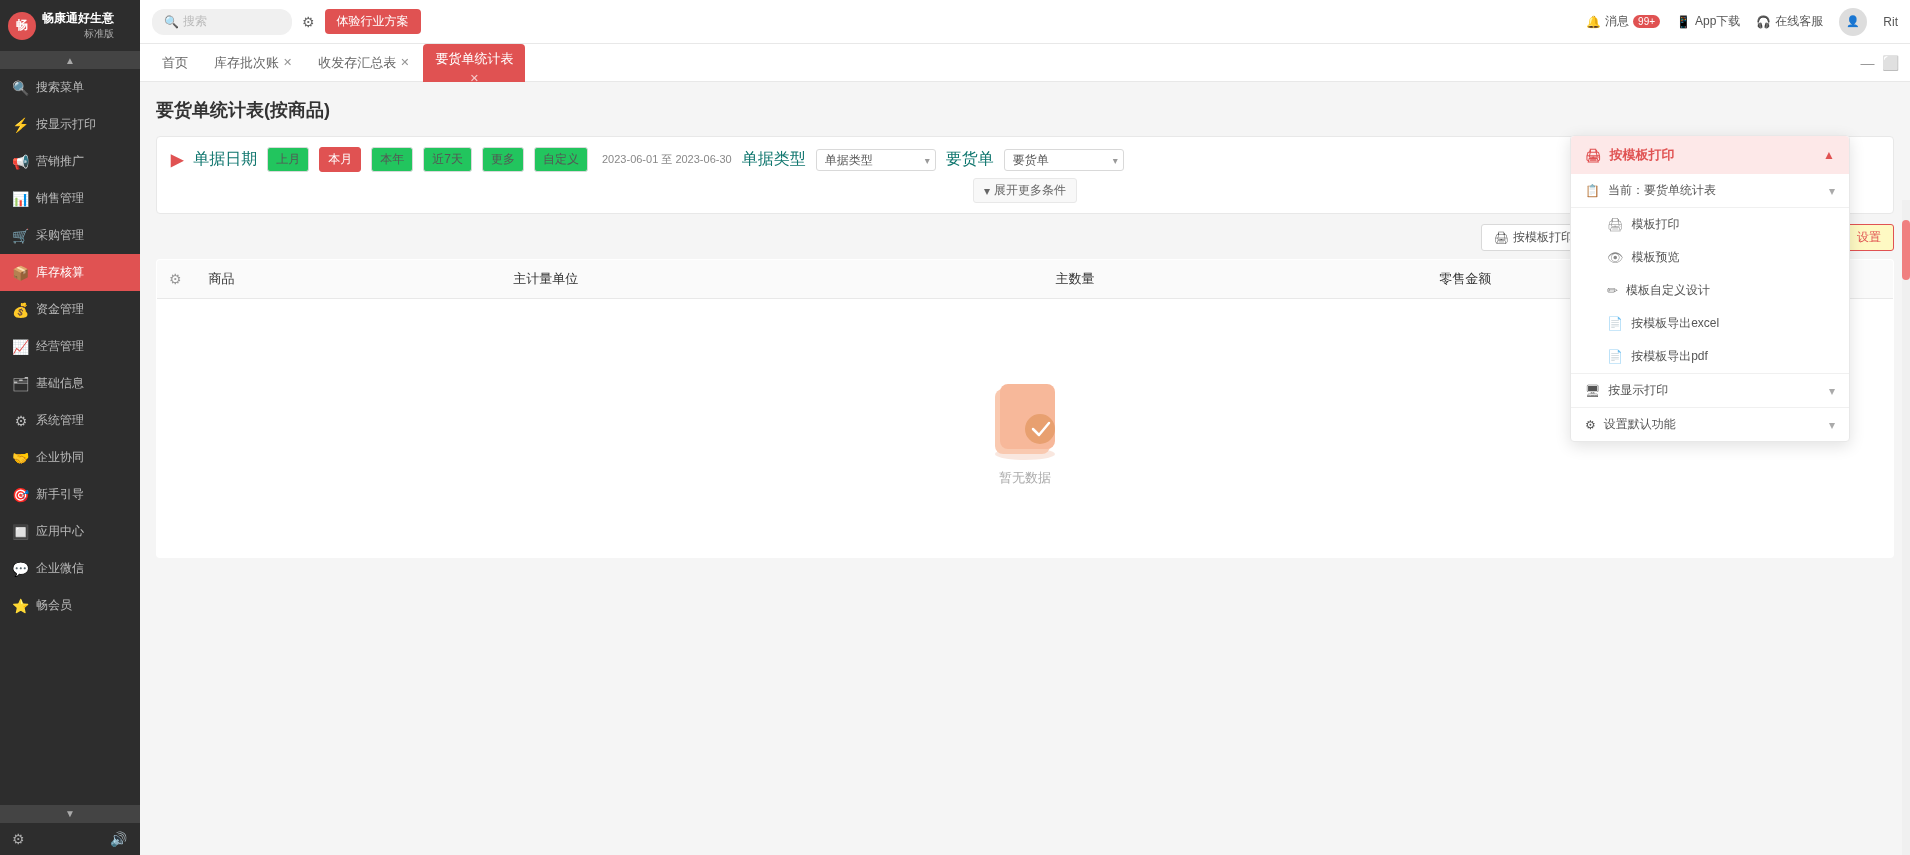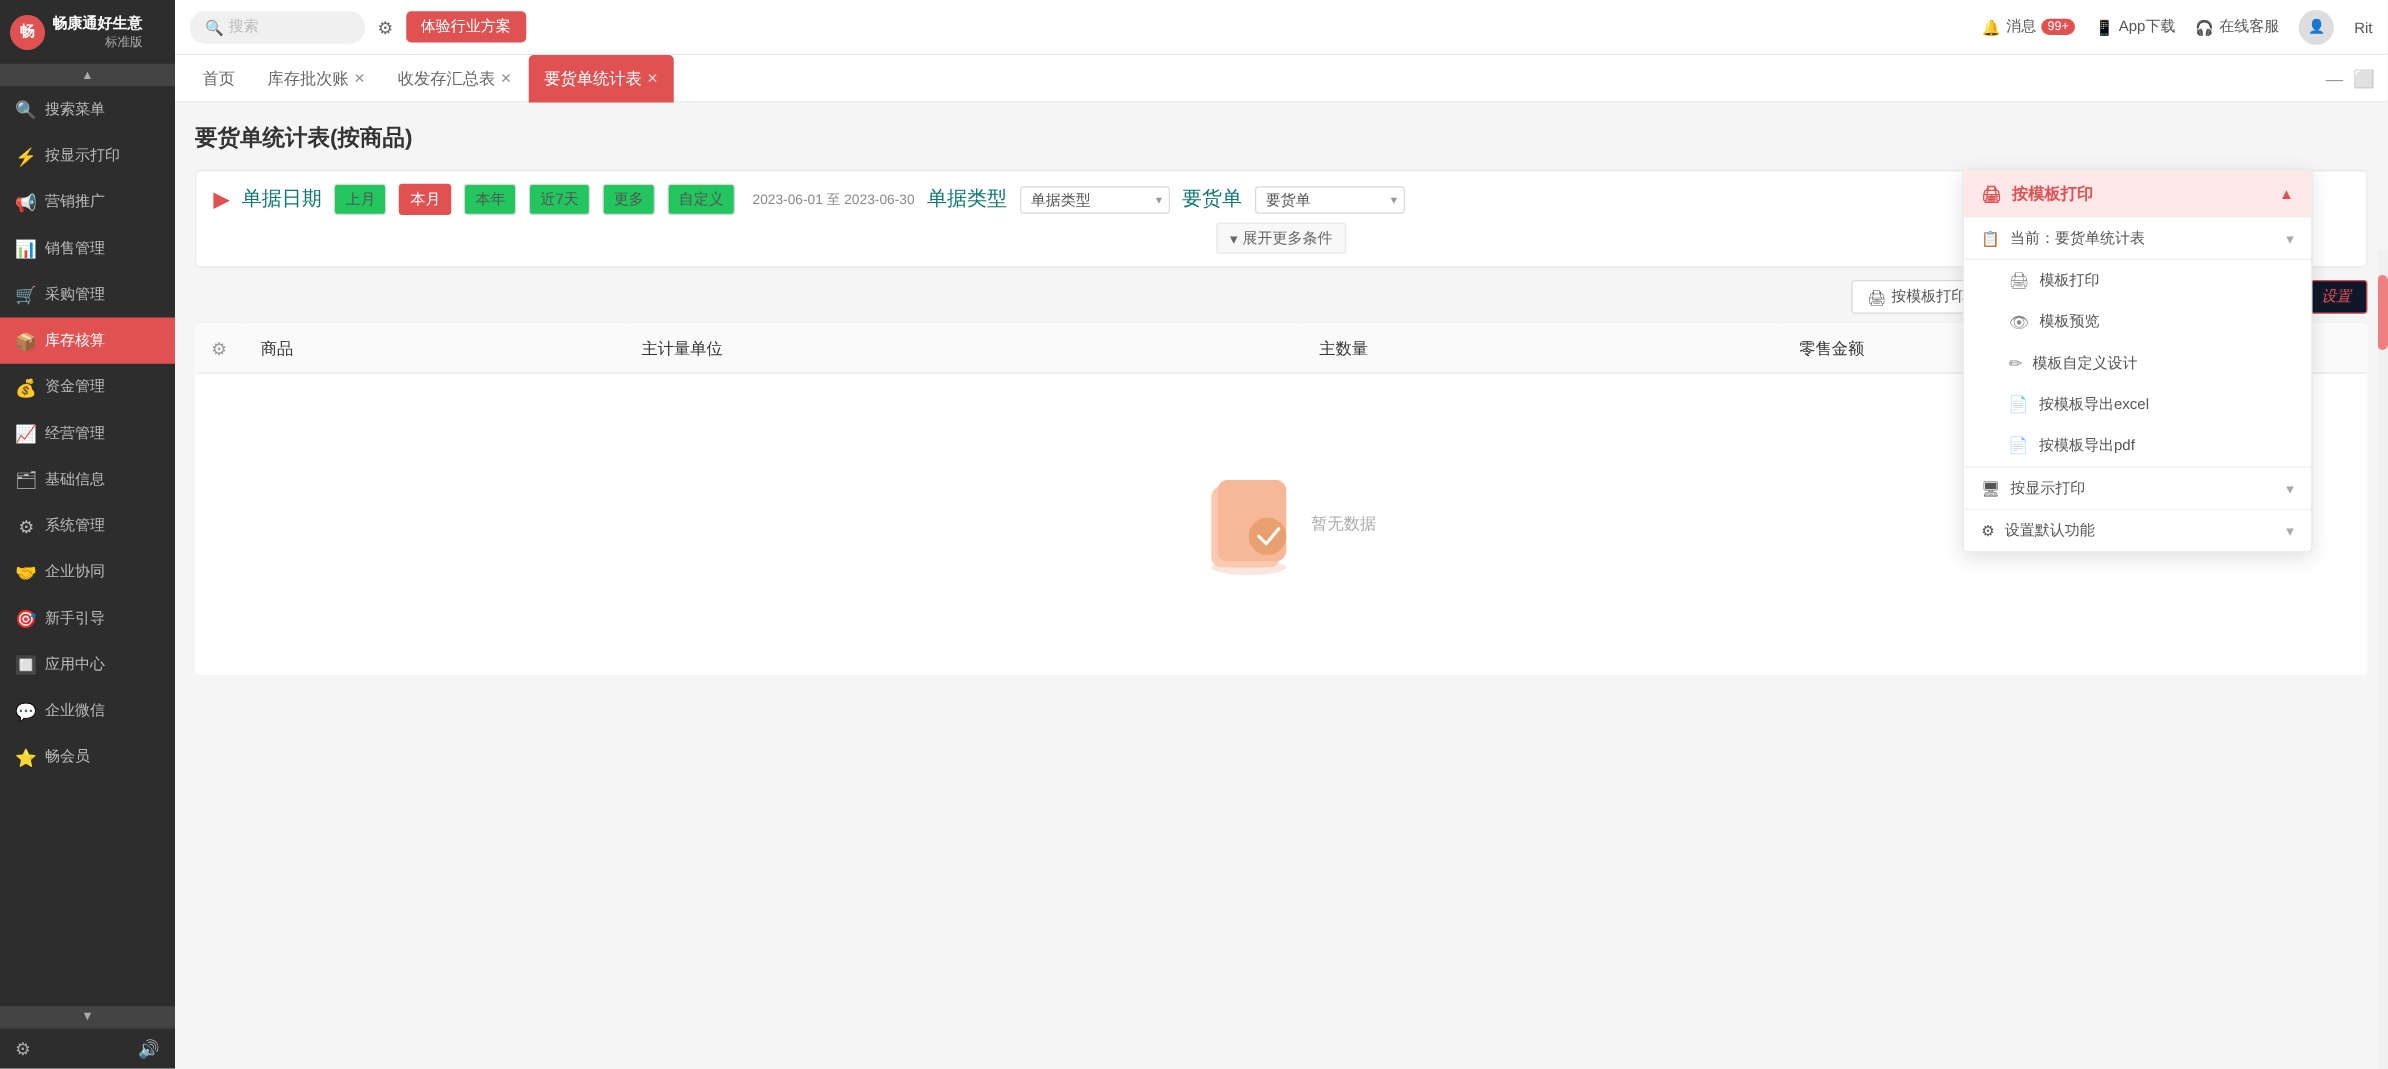--- a/index.html
+++ b/index.html
@@ -104,21 +104,21 @@
       flex-shrink: 0;
       gap: 2px;
     }
     .tab {
       padding: 6px 12px; font-size: 13px; cursor: pointer; color: #666;
       display: flex; align-items: center; gap: 4px;
       border-radius: 4px 4px 0 0;
       height: 38px;
       white-space: nowrap;
     }
-    .tab.active { background: #e05252; color: white; }
+    .tab.active { background: #e05252; color: white; flex-direction: column; }
     .tab-close { font-size: 11px; cursor: pointer; opacity: 0.7; }
 
     
     .window-controls {
       margin-left: auto;
       display: flex; gap: 8px; align-items: center;
     }
     .win-btn { font-size: 14px; cursor: pointer; color: #999; }
 
     
@@ -176,21 +176,21 @@
       margin-bottom: 8px;
     }
     .toolbar-left { display: flex; align-items: center; gap: 6px; }
     .toolbar-right { display: flex; align-items: center; gap: 6px; }
     .toolbar-btn {
       padding: 4px 12px; border-radius: 3px; font-size: 12px; cursor: pointer;
       border: 1px solid #d9d9d9; background: #fff; color: #555;
       display: flex; align-items: center; gap: 4px;
     }
     .toolbar-btn.primary { background: #e05252; color: white; border-color: #e05252; }
-    .toolbar-btn.secondary { background: #0f172a; color: #e05252; border-color: #e05252; font-style: italic; }
+    .toolbar-btn.secondary { background: #fef9c3; color: #e05252; border-color: #e05252; }
 
     
     .data-table {
       width: 100%;
       border-collapse: collapse;
       background: #fff;
       border: 1px solid #e8e8e8;
       border-radius: 4px;
       overflow: hidden;
     }
@@ -206,21 +206,21 @@
     .data-table td {
       padding: 10px 12px;
       border-bottom: 1px solid #f0f0f0;
       font-size: 13px;
       color: #555;
     }
     .table-settings-icon { font-size: 14px; color: #999; cursor: pointer; }
 
     
     .empty-state {
-      display: flex; align-items: center; justify-content: center;
+      display: flex; flex-direction: column; align-items: center; justify-content: center;
       padding: 60px 0;
     }
     .empty-text { color: #aaa; font-size: 13px; }
     .dropdown-menu {
       position: fixed;
       background: #fff;
       border: 1px solid #e8e8e8;
       border-radius: 4px;
       box-shadow: 0 4px 16px rgba(0,0,0,0.12);
       z-index: 100;

